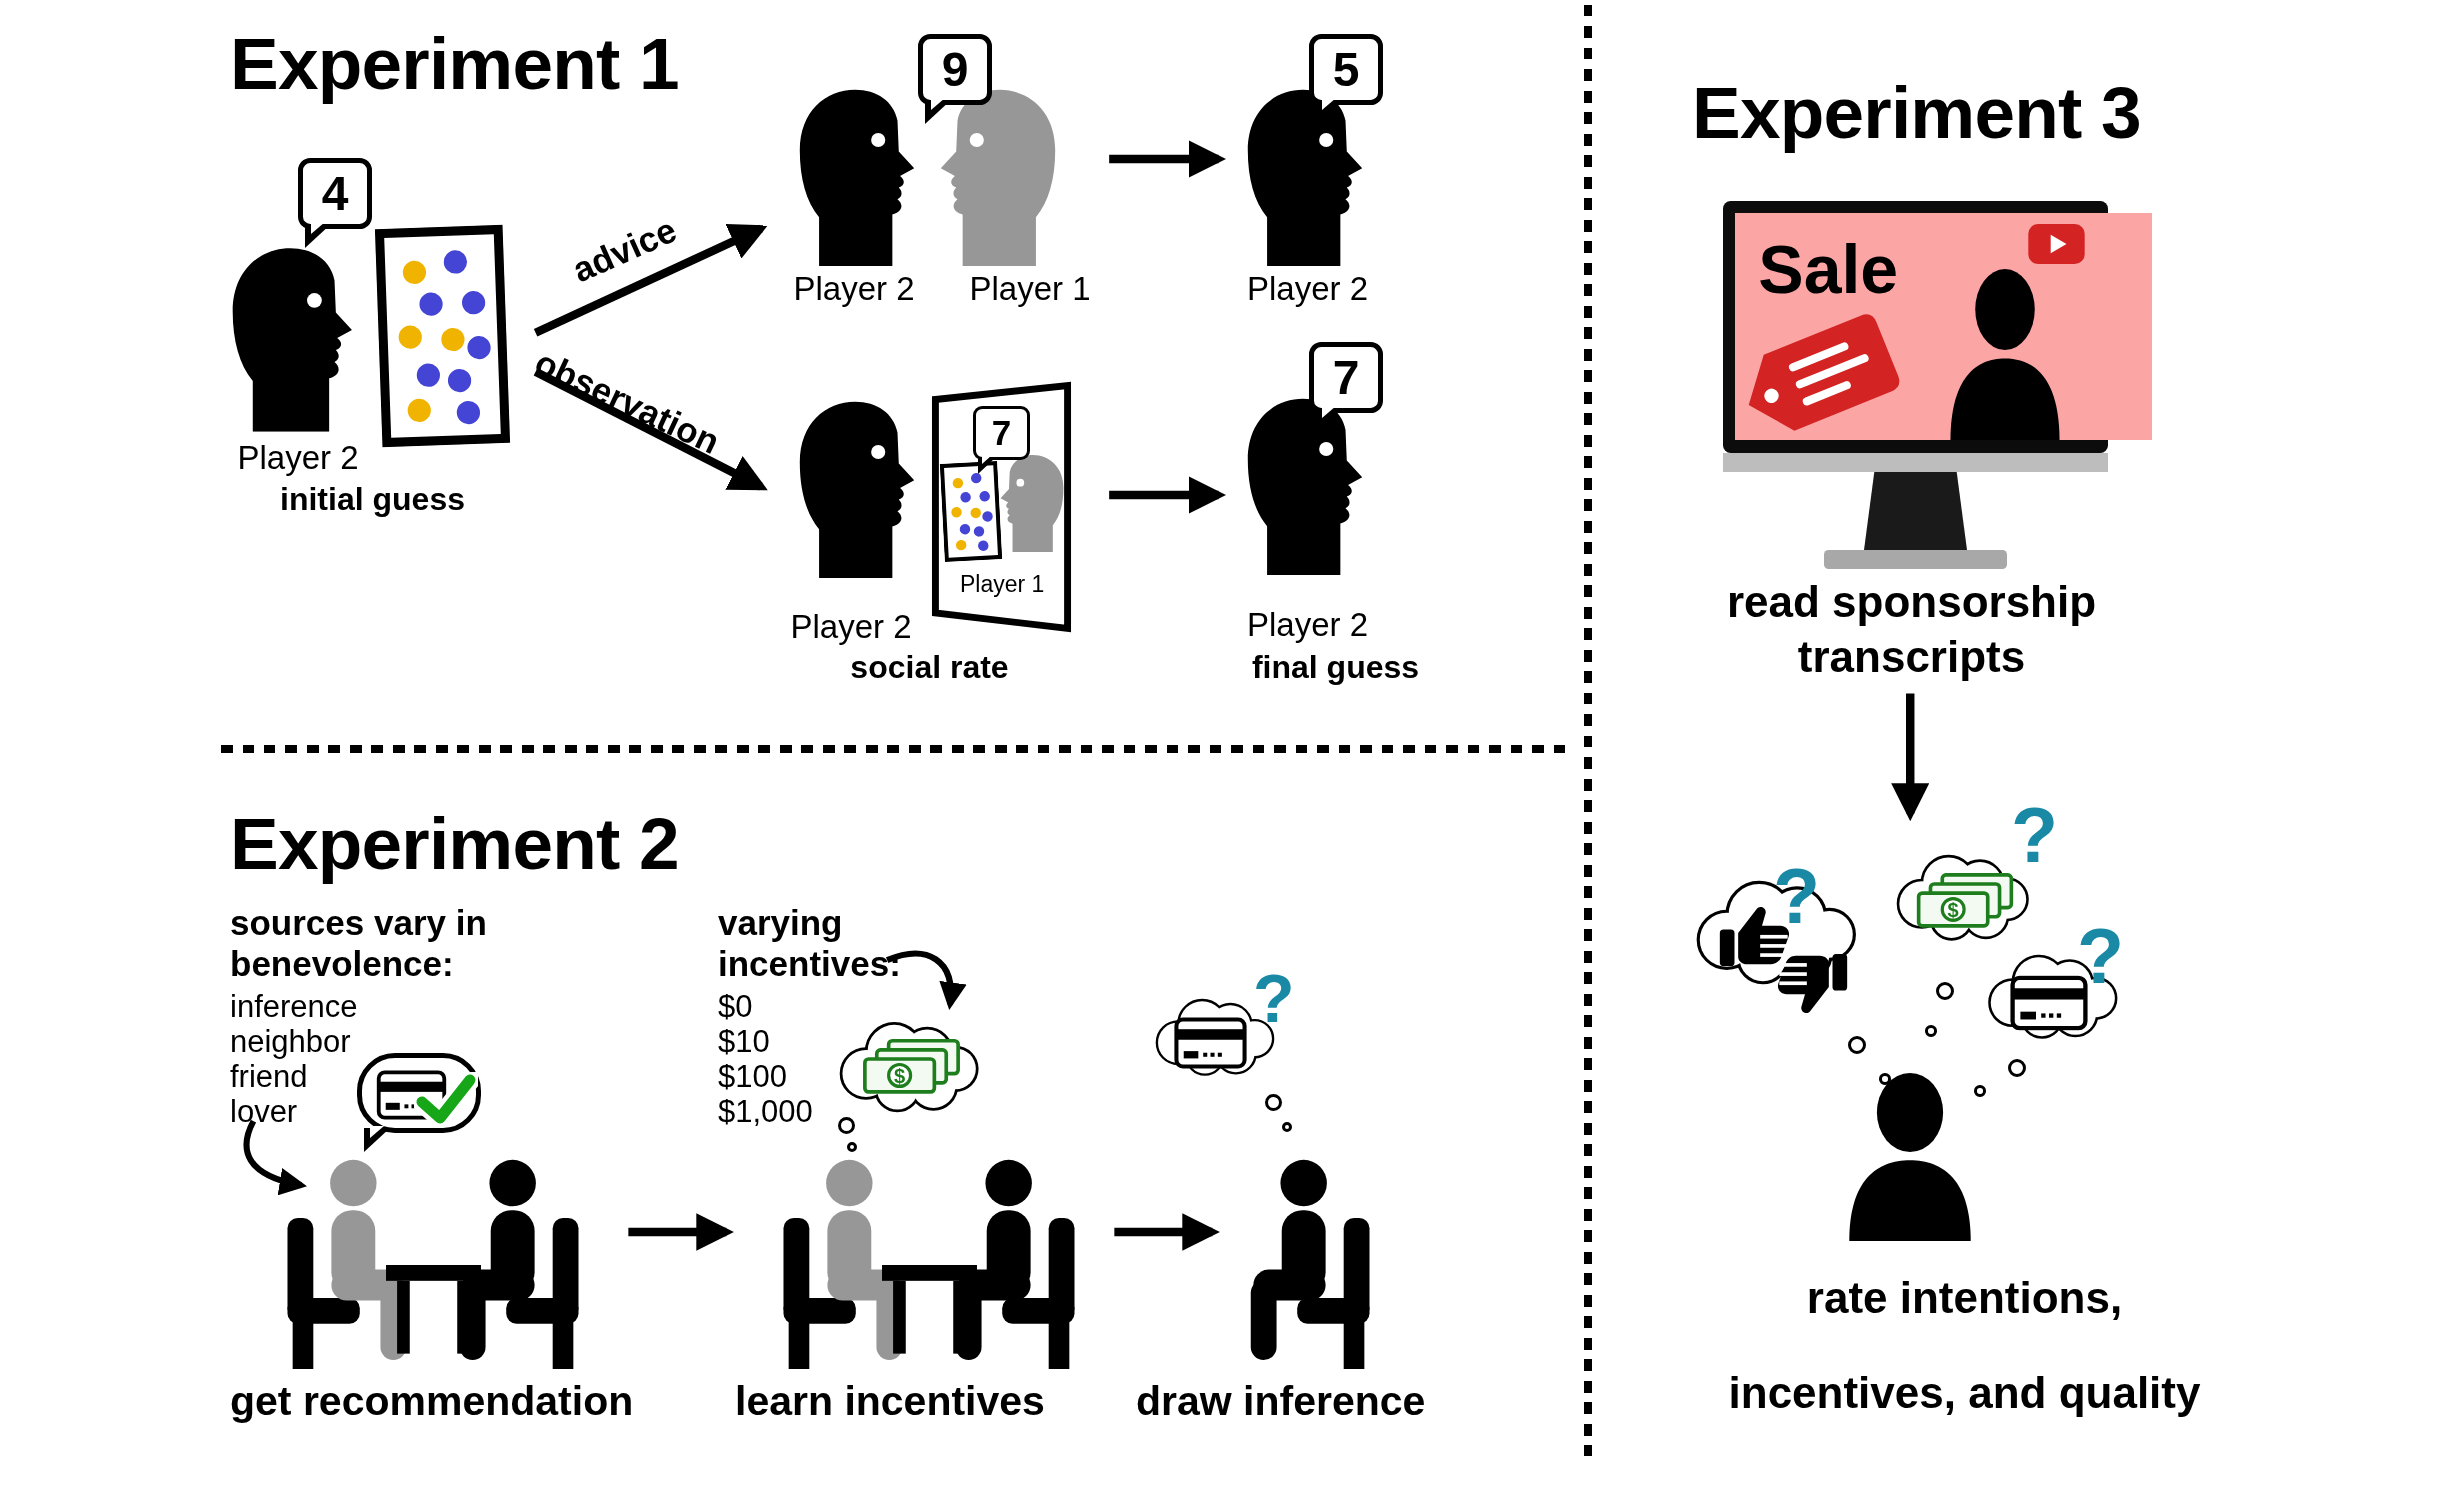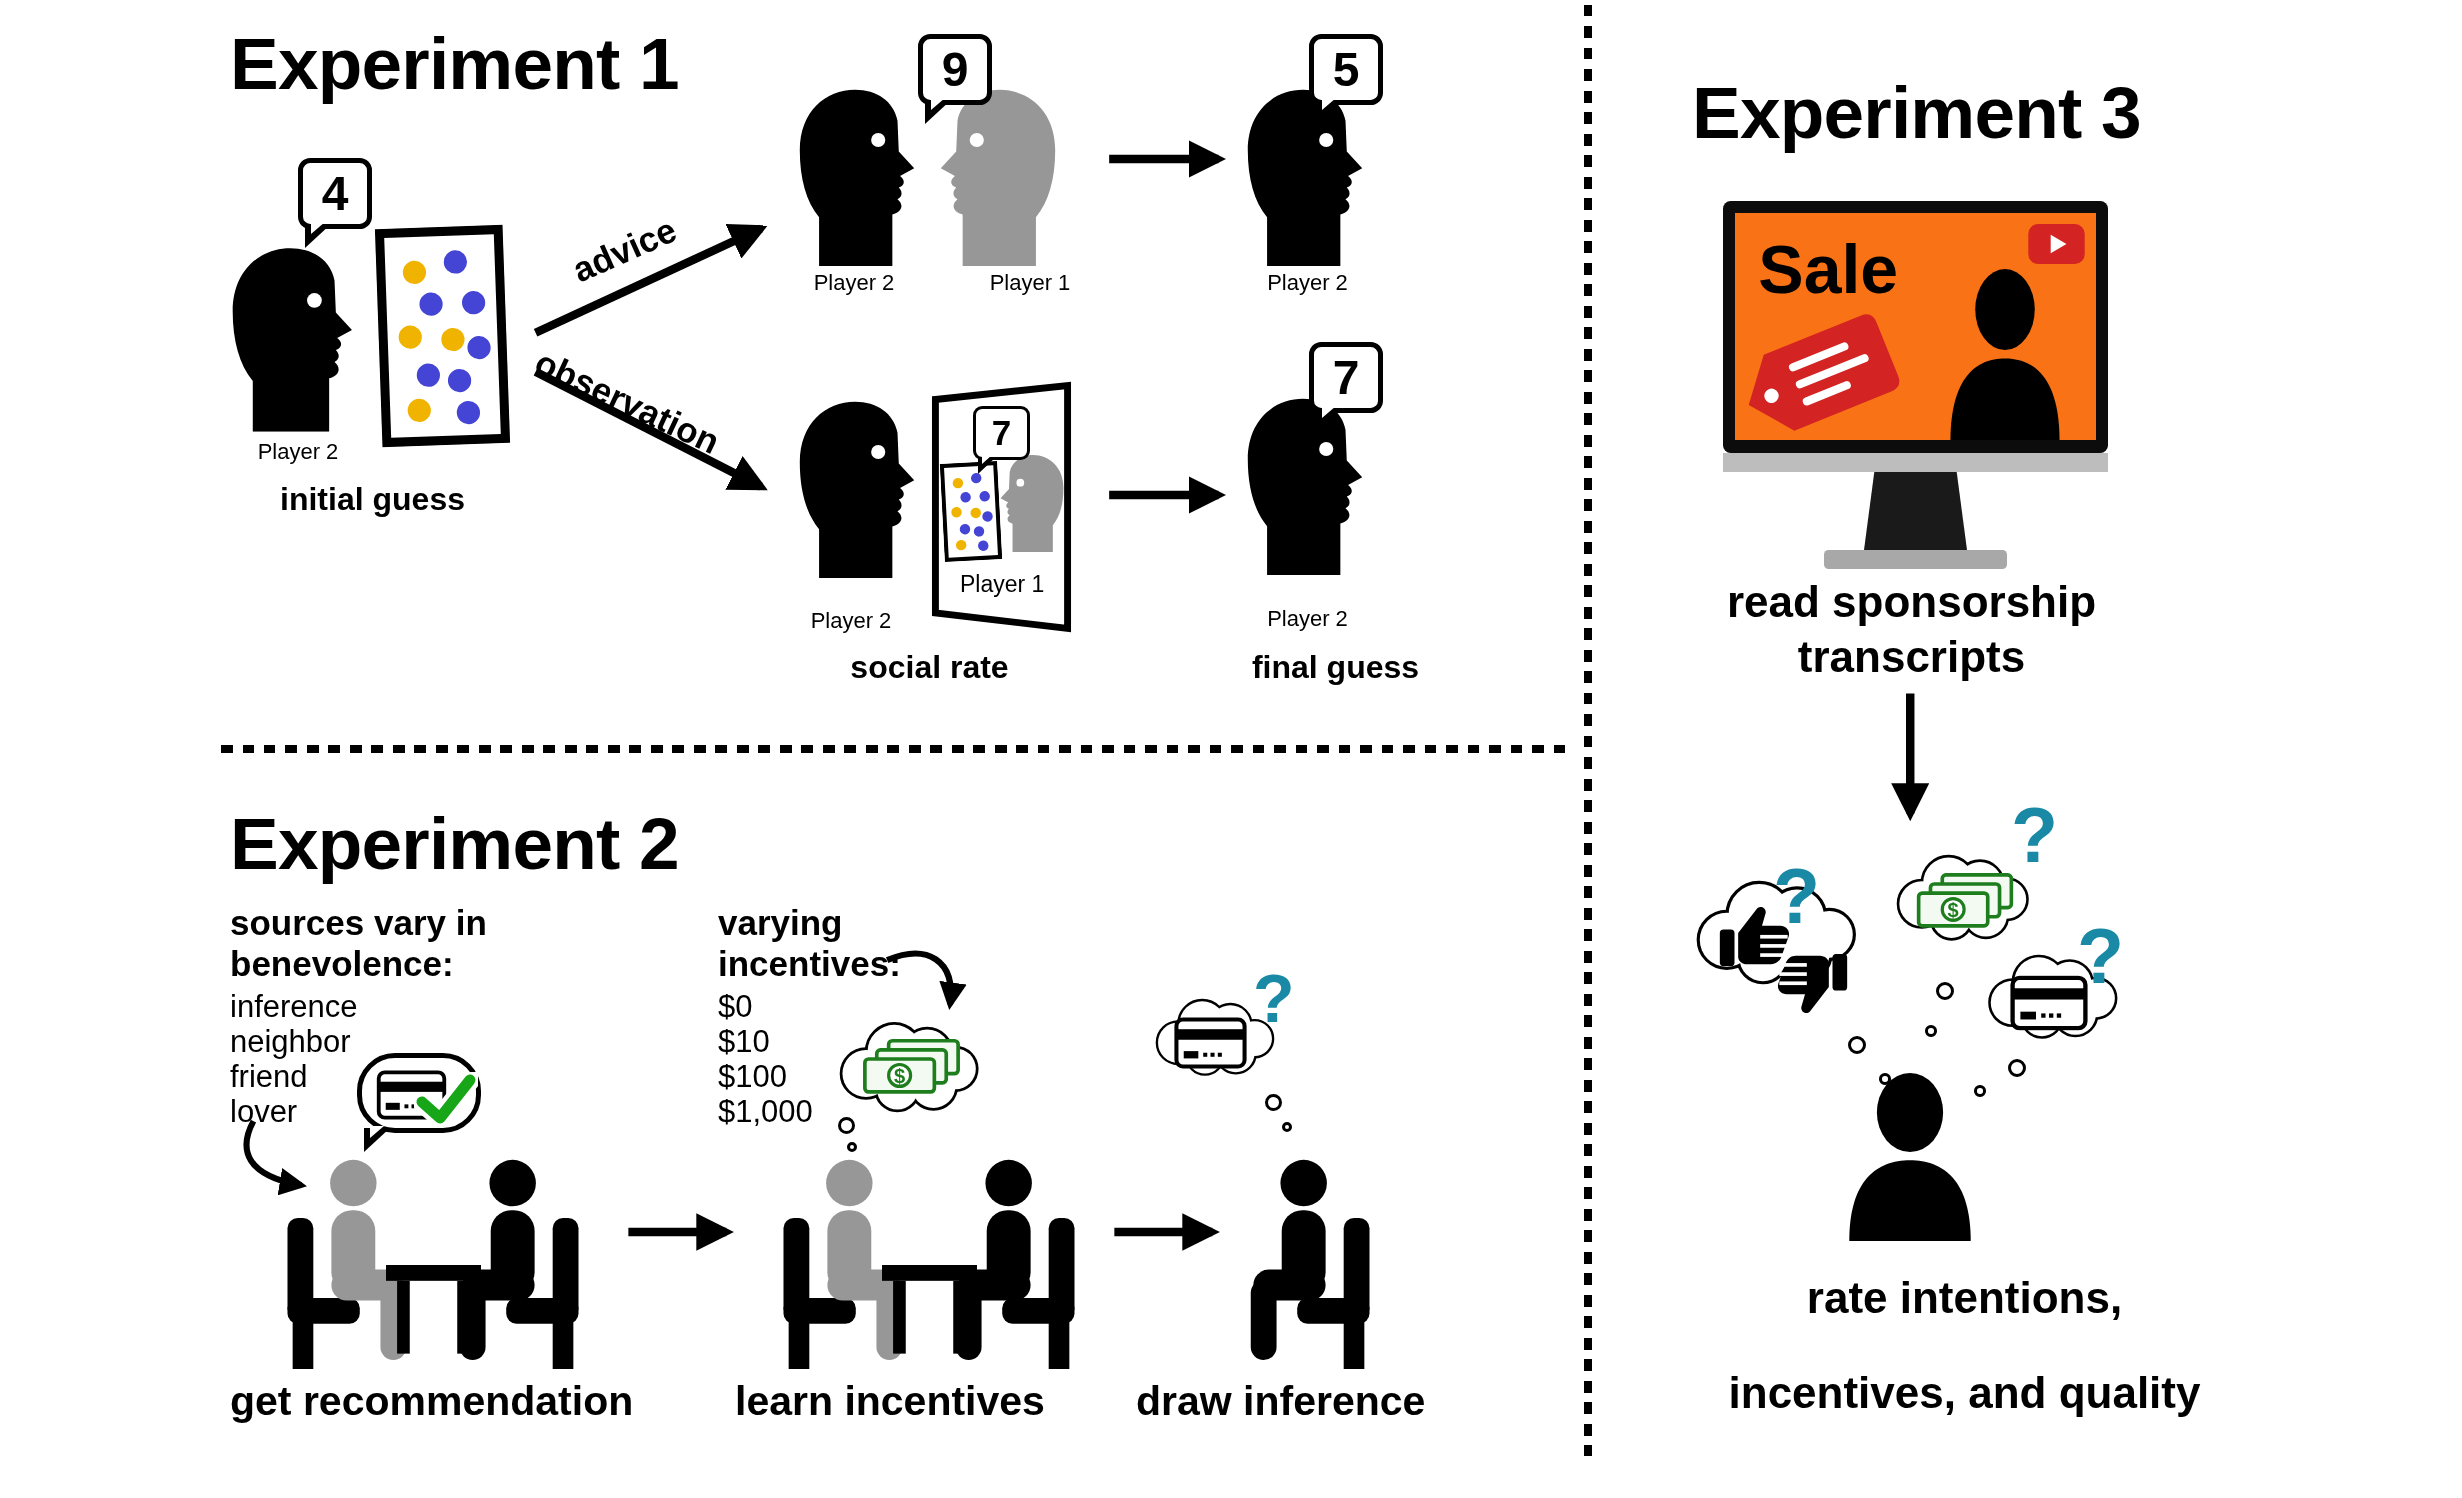--- a/index.html
+++ b/index.html
@@ -1,21 +1,21 @@
 <!DOCTYPE html>
 <html style="--dot-blue: #4545d5; --dot-yellow: #f0b400; --figure-gray: #979797; --accent-red: #d42323; --check-green: #17a617; --money-green: #1e7e1e; --question-teal: #1a89a6; --monitor-chin: #bdbdbd; --monitor-base: #a8a8a8;font-size:12.3px"><head>
 <meta charset="utf-8">
 <style>
   *{margin:0;padding:0;box-sizing:border-box;}
   html,body{background:#fff;}
   .canvas{position:relative;width:2462px;height:1498px;background:#fff;overflow:hidden;
           font-family:"Liberation Sans","DejaVu Sans",sans-serif;color:#000;border-radius:9px;}
   .abs{position:absolute;}
   .title{font-size:73px;font-weight:bold;white-space:nowrap;letter-spacing:-0.8px;}
-  .player-label{font-size:22px;text-align:center;}
+  .player-label{font-size:33px;text-align:center;}
   .caption{font-size:32px;font-weight:bold;text-align:center;white-space:nowrap;}
   .step-label{font-size:41px;font-weight:bold;white-space:nowrap;}
   .arrow-label{font-size:35px;font-weight:bold;white-space:nowrap;}
   .h2line{font-size:35px;font-weight:bold;line-height:1.18;}
   .list-item{font-size:31px;line-height:35px;}
   .bubble{position:absolute;width:74px;height:71px;background:#fff;border:5.4px solid #000;border-radius:12.3px;
           display:flex;align-items:center;justify-content:center;font-size:48px;font-weight:600;z-index:3;}
   .bubble::before{content:"";position:absolute;left:1.5px;bottom:-24px;width:0;height:0;
           border-top:24.6px solid #000;border-right:26px solid transparent;}
   .bubble::after{content:"";position:absolute;left:8.4px;bottom:-10px;width:0;height:0;
@@ -305,21 +305,21 @@
         </svg>
     </div>
     <div class="abs step-label" style="left:1136px;top:1378px;">draw inference</div>
   </section>
 
   <section>
     <div class="abs title" style="left:1692px;top:71px;">Experiment 3</div>
 
     <div class="abs" style="left:1723px;top:201px;width:385px;height:368px;">
       <div class="abs" style="left:0;top:0;width:385px;height:252px;background:#0c0c0c;border-radius:7.7px;"></div>
-      <div class="abs" style="left:12.3px;top:12.3px;width:361px;height:227px;background:#f97316;overflow:hidden;">
+      <div class="abs" style="left:12.3px;top:12.3px;width:417px;height:227px;background:#fca5a5;overflow:hidden;">
         <div class="abs" style="left:23px;top:17px;font-size:68px;font-weight:bold;">Sale</div>
         <svg class="abs" viewBox="0 0 68 48" style="left:293px;top:10.7px;width:57px;height:40px;color:var(--accent-red,#d42323);">
             <use href="#play"></use>
           </svg>
         <svg class="abs" viewBox="0 0 100 105" preserveAspectRatio="none" style="left:208px;top:51px;width:124px;height:177px;color:#000;">
             <use href="#person"></use>
           </svg>
         <svg class="abs" viewBox="0 0 150 84" style="left:6.1px;top:121px;width:154px;height:86px;transform:rotate(-22deg);color:var(--accent-red,#d42323);">
             <use href="#tag"></use>
           </svg>

